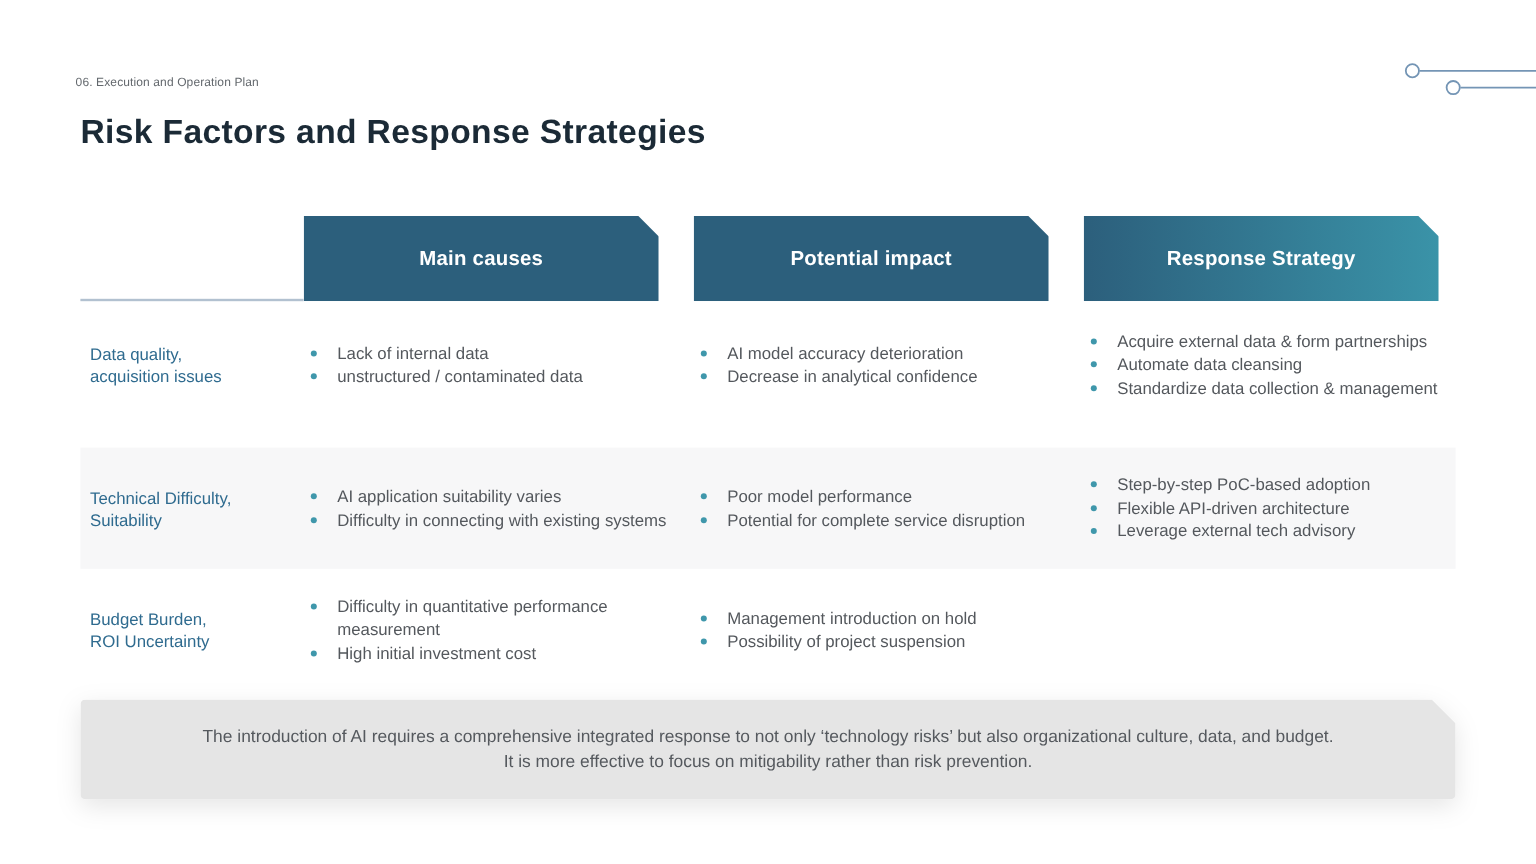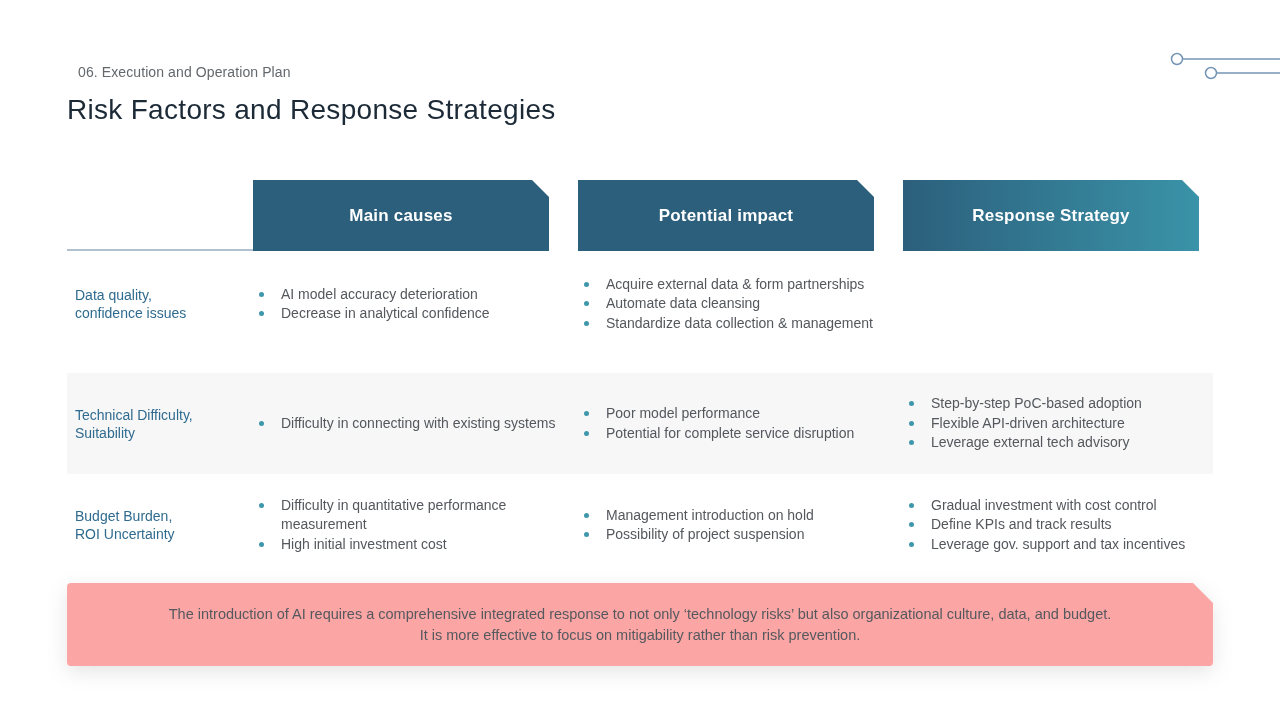--- a/index.html
+++ b/index.html
@@ -1,26 +1,26 @@
 <!DOCTYPE html>
 <html><head>
 <meta charset="utf-8">
 <style>
   html,body { margin:0; padding:0; background:#ffffff; }
   .slide {
     position:relative; width:1280px; height:720px; background:#ffffff;
     font-family:"Liberation Sans", sans-serif; overflow:hidden;
   }
   .eyebrow {
-    position:absolute; left:78px; top:64px;
-    font-size:14px; color:#63686d; letter-spacing:0.1px;text-align:center;
+    position:absolute; left:63px; top:64px;
+    font-size:10px; color:#63686d; letter-spacing:0.1px;text-align:center;
   }
   .title {
     position:absolute; left:67px; top:94px;
-    font-size:28px; font-weight:400; color:#1b2a36; letter-spacing:0.3px;
+    font-size:28px; font-weight:700; color:#1b2a36; letter-spacing:0.3px;
   }
   .decor { position:absolute; left:1160px; top:46px; width:120px; height:40px; }
 
   .hdr {
     position:absolute; top:180px; height:71px; width:296px;
     background:#2c5f7c;
     clip-path: polygon(0 0, calc(100% - 17px) 0, 100% 17px, 100% 100%, 0 100%);
     display:flex; align-items:center; justify-content:center;
     color:#ffffff; font-weight:700; font-size:17px; letter-spacing:0.2px;
   }
@@ -51,21 +51,21 @@
   .dot {
     position:absolute; left:6px; top:7px; width:5px; height:5px;
     border-radius:50%; background:#3f97ab;
   }
 
   .footer-wrap {
     position:absolute; left:67px; top:583px; width:1146px; height:83px;
     filter:drop-shadow(0 6px 10px rgba(0,0,0,0.10));
   }
   .footer {
-    width:100%; height:100%; background:#fca5a5; border-radius:4px;
+    width:100%; height:100%; background:#e5e5e5; border-radius:4px;
     clip-path: polygon(0 0, calc(100% - 20px) 0, 100% 20px, 100% 100%, 0 100%);
     display:flex; flex-direction:column; justify-content:center; align-items:center;
     gap:5px; font-size:14.5px; color:#55595e; text-align:center;
   }
 </style>
 </head>
 <body>
 
 <div class="slide">
 
@@ -87,21 +87,27 @@
   </div>
   <div class="hdr hdr-3">
     <span>Response Strategy</span>
   </div>
 
   <div class="label-underline"></div>
 
   <div class="trow trow-1">
     <div class="cell-label">
       <span>Data quality,</span>
-      <span>confidence issues</span>
+      <span>acquisition issues</span>
+    </div>
+    <div class="cell">
+      <ul class="bullets">
+        <li><span class="dot"></span><span>Lack of internal data</span></li>
+        <li><span class="dot"></span><span>unstructured / contaminated data</span></li>
+      </ul>
     </div>
     <div class="cell">
       <ul class="bullets">
         <li><span class="dot"></span><span>AI model accuracy deterioration</span></li>
         <li><span class="dot"></span><span>Decrease in analytical confidence</span></li>
       </ul>
     </div>
     <div class="cell">
       <ul class="bullets">
         <li><span class="dot"></span><span>Acquire external data &amp; form partnerships</span></li>
@@ -111,20 +117,21 @@
     </div>
   </div>
 
   <div class="trow trow-2">
     <div class="cell-label">
       <span>Technical Difficulty,</span>
       <span>Suitability</span>
     </div>
     <div class="cell">
       <ul class="bullets">
+        <li><span class="dot"></span><span>AI application suitability varies</span></li>
         <li><span class="dot"></span><span>Difficulty in connecting with existing systems</span></li>
       </ul>
     </div>
     <div class="cell">
       <ul class="bullets">
         <li><span class="dot"></span><span>Poor model performance</span></li>
         <li><span class="dot"></span><span>Potential for complete service disruption</span></li>
       </ul>
     </div>
     <div class="cell">
@@ -146,27 +153,20 @@
         <li><span class="dot"></span><span>Difficulty in quantitative performance measurement</span></li>
         <li><span class="dot"></span><span>High initial investment cost</span></li>
       </ul>
     </div>
     <div class="cell">
       <ul class="bullets">
         <li><span class="dot"></span><span>Management introduction on hold</span></li>
         <li><span class="dot"></span><span>Possibility of project suspension</span></li>
       </ul>
     </div>
-    <div class="cell">
-      <ul class="bullets">
-        <li><span class="dot"></span><span>Gradual investment with cost control</span></li>
-        <li><span class="dot"></span><span>Define KPIs and track results</span></li>
-        <li><span class="dot"></span><span>Leverage gov. support and tax incentives</span></li>
-      </ul>
-    </div>
   </div>
 
   <div class="footer-wrap">
     <div class="footer">
       <div>The introduction of AI requires a comprehensive integrated response to not only ‘technology risks’ but also organizational culture, data, and budget.</div>
       <div>It is more effective to focus on mitigability rather than risk prevention.</div>
     </div>
   </div>
 
 </div>

